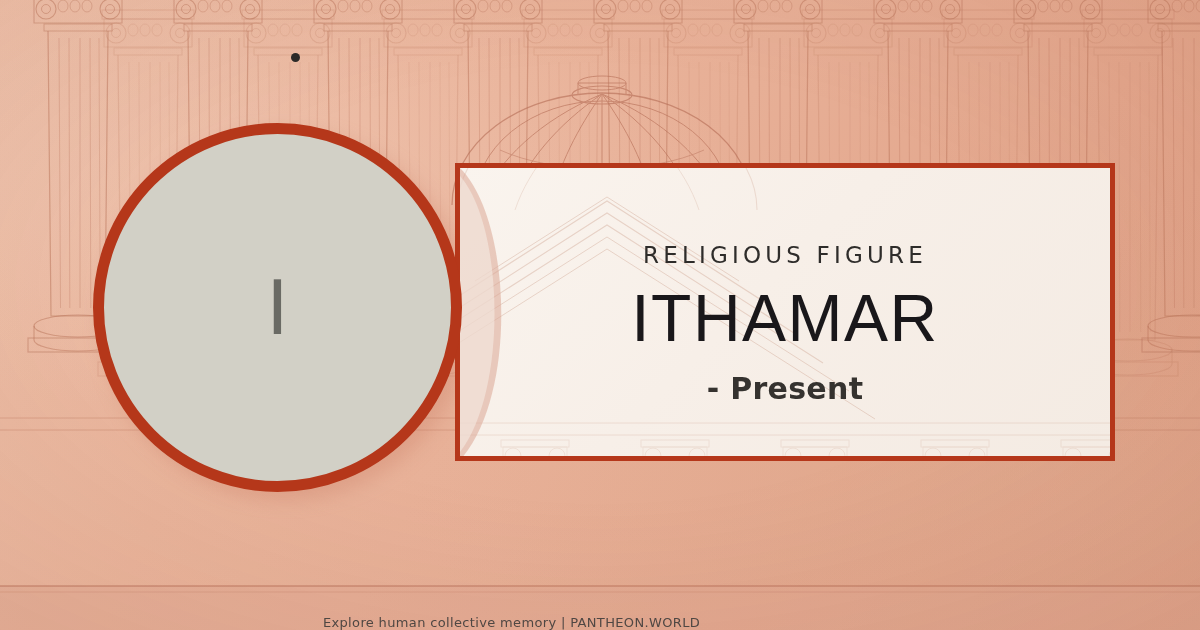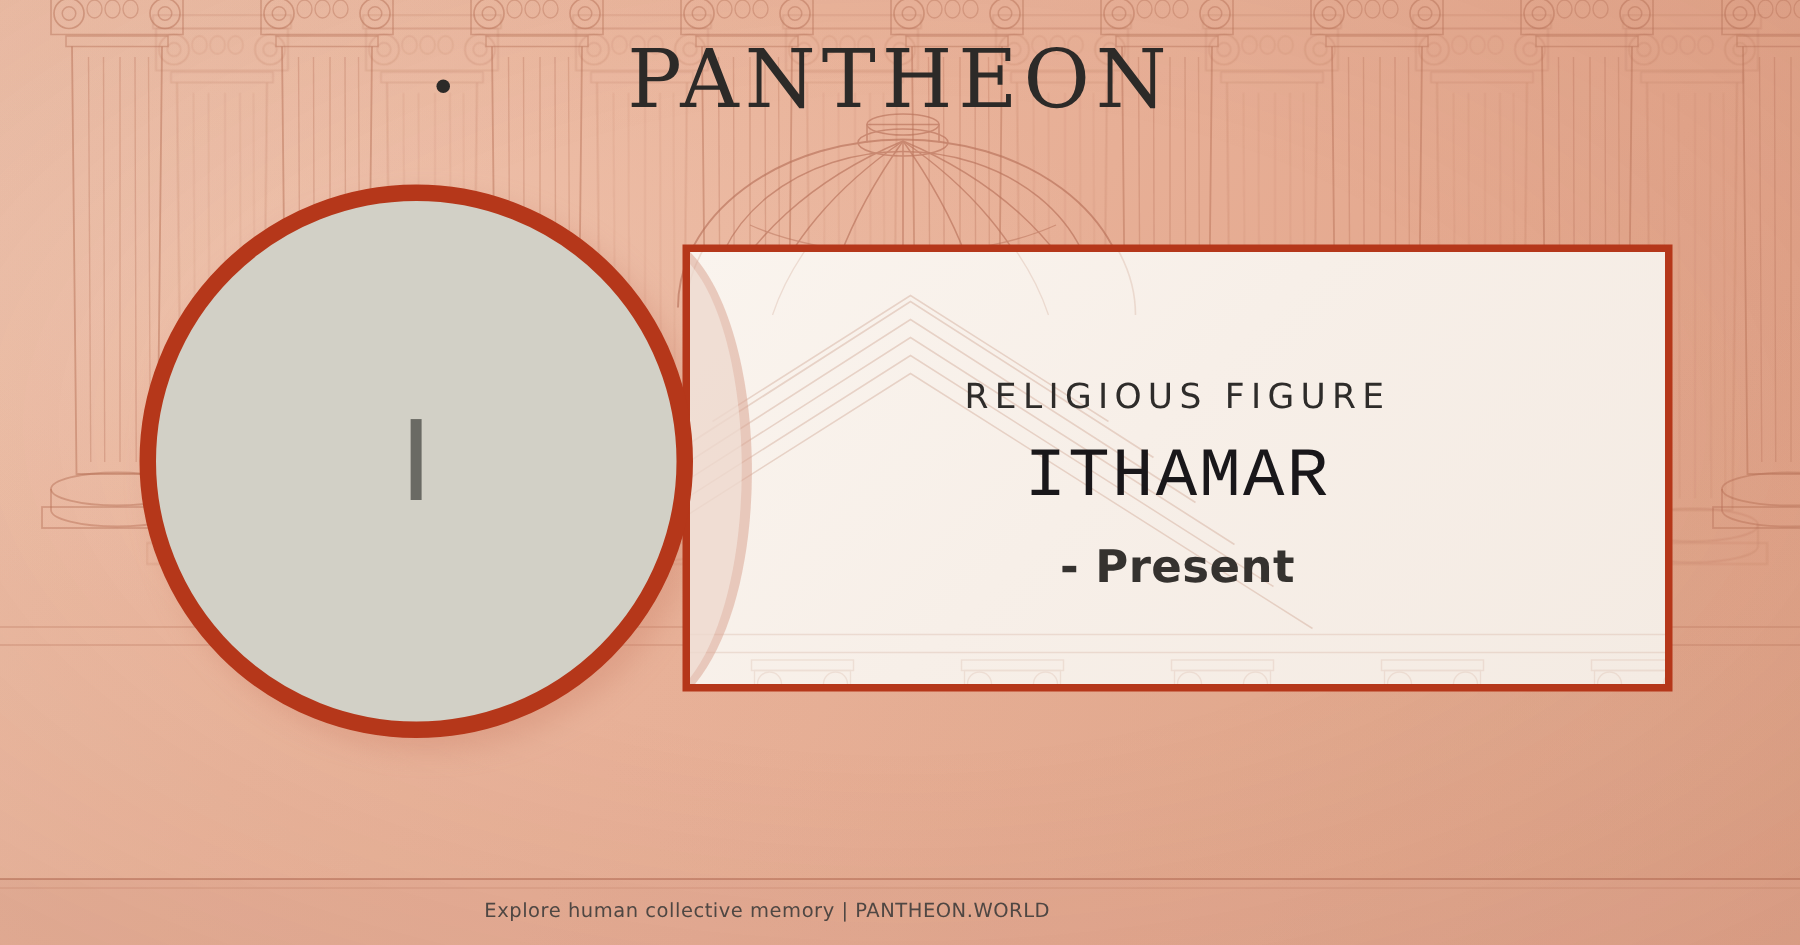--- a/index.html
+++ b/index.html
@@ -133,22 +133,22 @@
     font-family: "DejaVu Sans", sans-serif;
     font-size: 23px;
     letter-spacing: 4.2px;
     color: #2e2c2a;
     font-weight: 400;
     text-transform: uppercase;
     margin-bottom: 17px;
     white-space: nowrap;
   }
   .person-name {
-    font-family: Liberation Mono, monospace;
-    font-size: 46px;
+    font-family: Liberation Sans, sans-serif;
+    font-size: 66px;
     line-height: 1;
     letter-spacing: 1.5px;
     color: #19171a;
     font-weight: 400;
     text-transform: uppercase;
     margin-bottom: 20px;
     white-space: nowrap;
   }
   .lifespan {
     font-family: "DejaVu Sans", sans-serif;
@@ -161,21 +161,21 @@
 
   
   .footer {
     position: absolute;
     left: 0;
     bottom: 0;
     width: 1023px;
     height: 45px;
     z-index: 6;
     display: flex;
-    align-items: center;
+    align-items: flex-end;
     justify-content: center;
   }
   .footer-text {
     font-family: "DejaVu Sans", sans-serif;
     font-size: 13px;
     color: #4f4743;
     letter-spacing: 0.35px;
     white-space: nowrap;
   }
 </style>
@@ -280,21 +280,20 @@
         <rect x="0" y="586" width="1200" height="44" fill="#e0a792" opacity="0.42"></rect>
         <path d="M0 586 H1200" stroke="#b0664f" stroke-width="1.3" opacity="0.5"></path>
         <path d="M0 592 H1200" stroke="#b0664f" stroke-width="0.8" opacity="0.28"></path>
       </g>
     </svg>
   </div>
 
   <div class="bg-layer bg-vignette"></div>
 
   <div class="logo-wrap">
-    <span class="logo-text">PANTHEON</span>
     <span class="logo-dot"></span>
   </div>
 
   <div class="avatar-halo"></div>
 
   <div class="card">
     <div class="card-art">
       <svg width="660" height="298" viewBox="0 0 660 298" xmlns="http://www.w3.org/2000/svg">
 
         <g opacity="0.30" stroke="#c08a73" fill="none">

